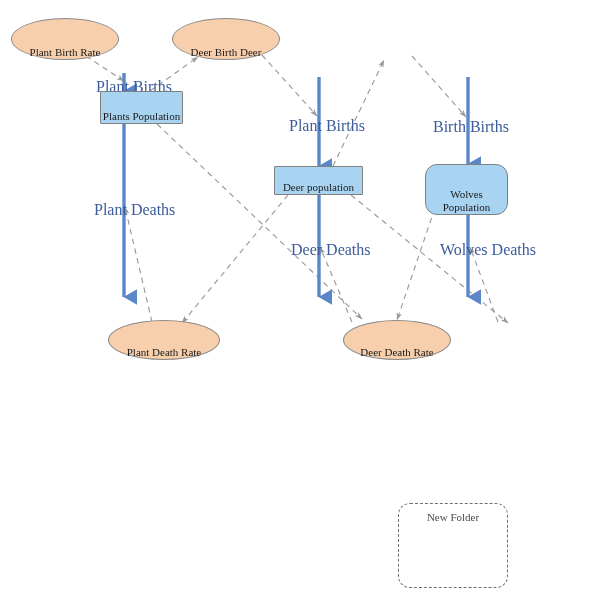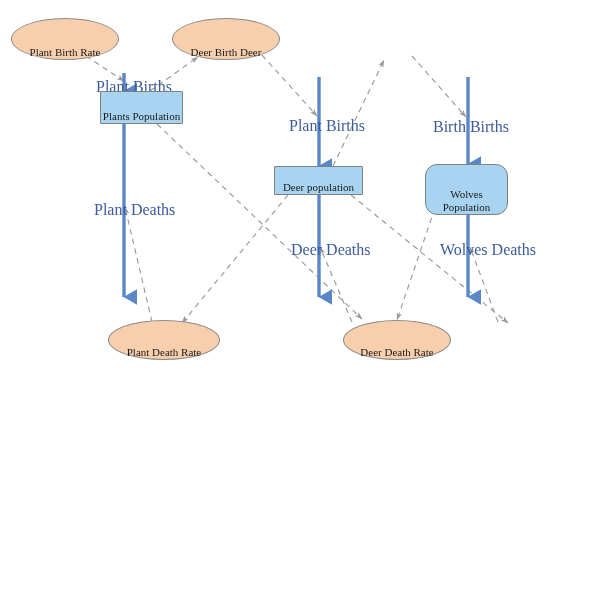--- a/index.html
+++ b/index.html
@@ -127,14 +127,17 @@
   <div class="node stock" style="left:100px;top:91px;width:83px;height:33px;">
     <span>Plants Population</span>
   </div>
   <div class="node stock" style="left:274px;top:166px;width:89px;height:29px;">
     <span>Deer population</span>
   </div>
   <div class="node stock" style="left:425px;top:164px;width:83px;height:51px;border-radius:12px;">
     <span>Wolves Population</span>
   </div>
 
+  <div class="node folder" style="left:398px;top:503px;width:110px;height:85px;">
+    <span>New Folder</span>
+  </div>
 
 </div>
 
 </body></html>

